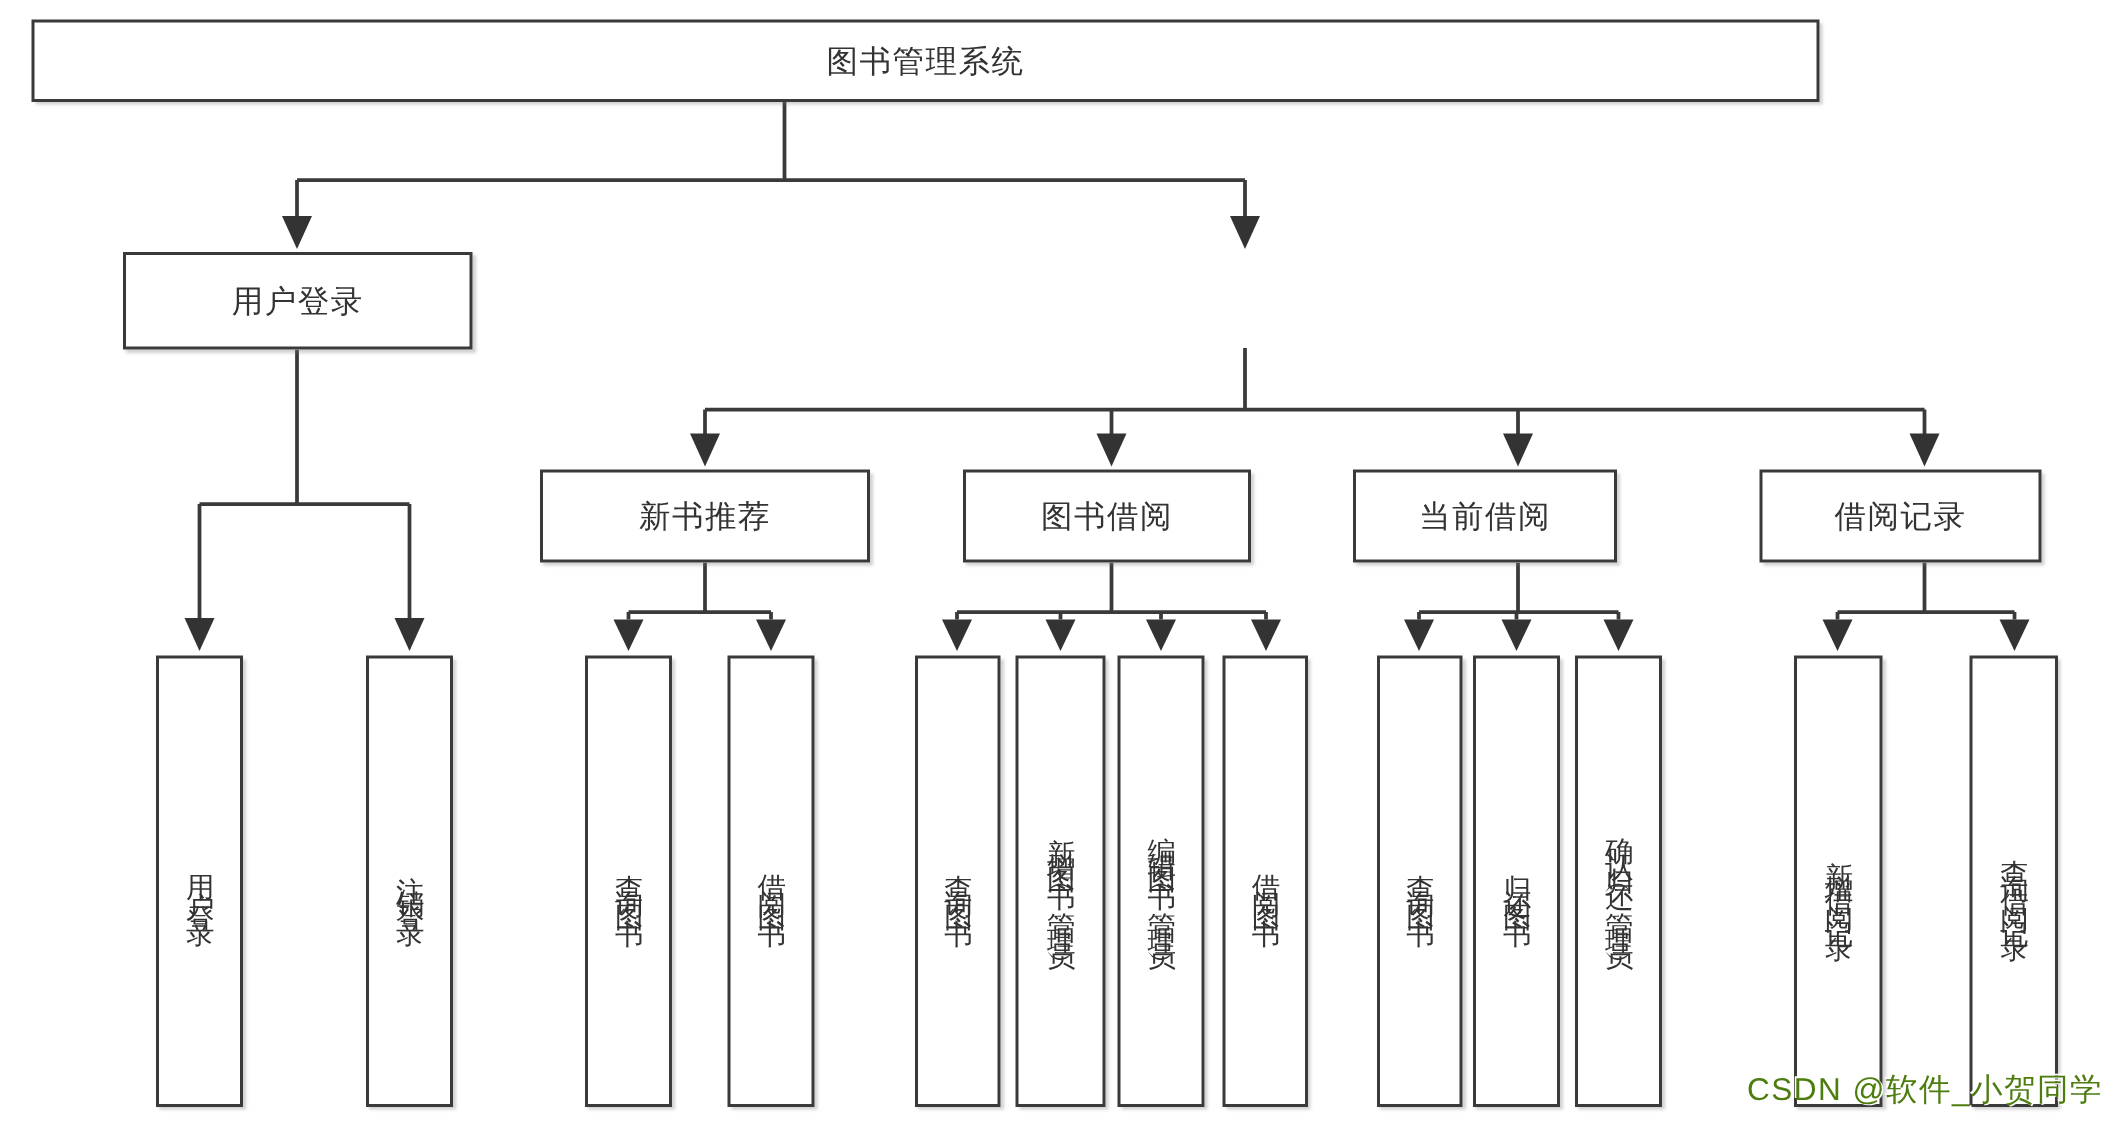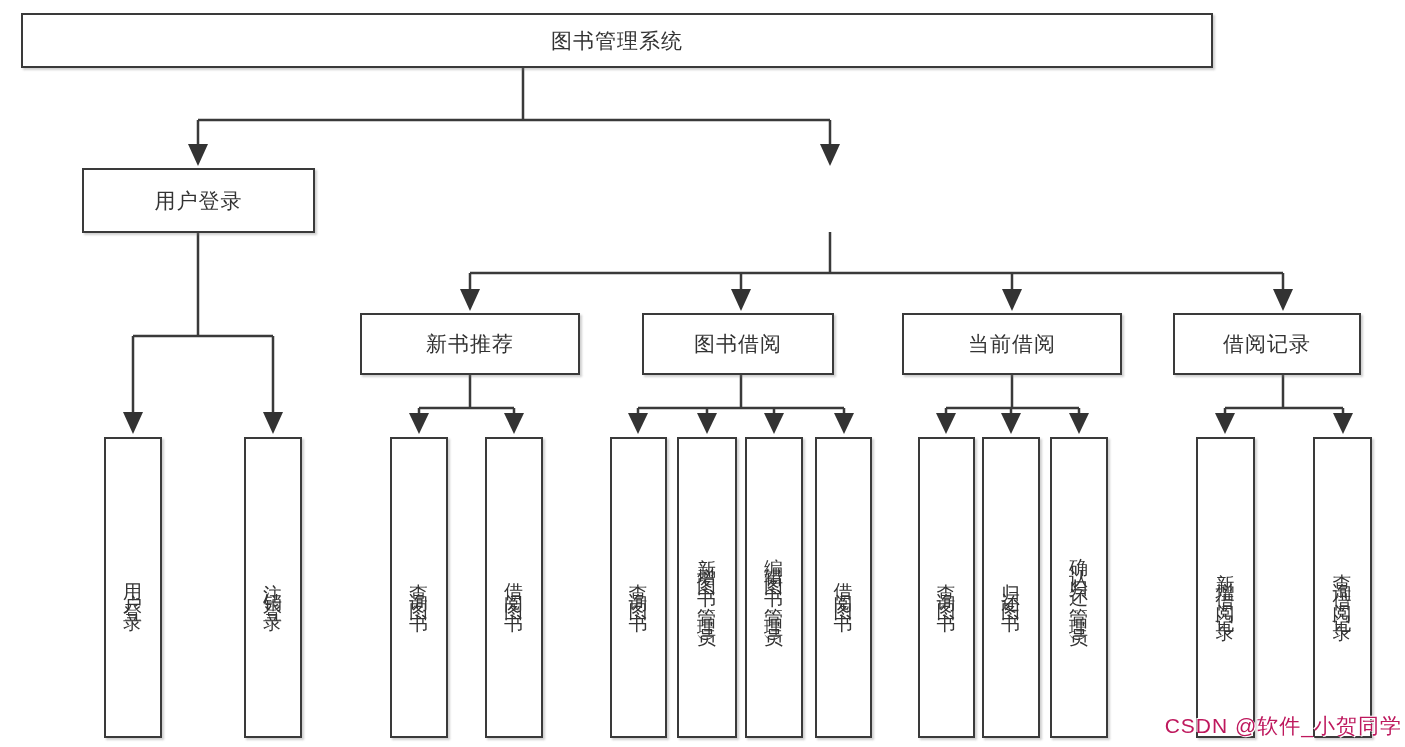--- a/index.html
+++ b/index.html
@@ -37,21 +37,21 @@
     text-orientation: mixed;
     letter-spacing: 10px;
     line-height: 1;
     white-space: normal;
   }
   .watermark {
     position: absolute;
     right: 3px;
     top: 712px;
     font-size: 21px;
-    color: #be185d;
+    color: #4d7c0f;
     letter-spacing: 1px;
     text-shadow: 1px 1px 0 #ffffff, -1px -1px 0 #ffffff;
     z-index: 5;
   }
 </style>
 </head>
 <body>
 
 <div id="canvas">
 
@@ -101,21 +101,21 @@
       <polygon points="1333,413 1353,413 1343,434"></polygon>
     </g>
   </svg>
 
   <div class="node" style="left:21px; top:13px; width:1192px; height:55px;">图书管理系统</div>
 
   <div class="node" style="left:82px; top:168px; width:233px; height:65px;">用户登录</div>
 
   <div class="node" style="left:360px; top:313px; width:220px; height:62px;">新书推荐</div>
   <div class="node" style="left:631px; top:313px; width:192px; height:62px;margin-left:11px;">图书借阅</div>
-  <div class="node" style="left:902px; top:313px; width:220px; height:62px;">当前借阅</div>
+  <div class="node" style="left:902px; top:313px; width:176px; height:62px;">当前借阅</div>
   <div class="node" style="left:1173px; top:313px; width:188px; height:62px;">借阅记录</div>
 
   <div class="node vnode" style="left:104px; top:437px; width:58px; height:301px;">用户登录</div>
   <div class="node vnode" style="left:244px; top:437px; width:58px; height:301px;">注销登录</div>
 
   <div class="node vnode" style="left:390px; top:437px; width:58px; height:301px;">查询图书</div>
   <div class="node vnode" style="left:485px; top:437px; width:58px; height:301px;">借阅图书</div>
 
   <div class="node vnode" style="left:610px; top:437px; width:57px; height:301px;">查询图书</div>
   <div class="node vnode" style="left:677px; top:437px; width:60px; height:301px;">新增图书（管理员）</div>

